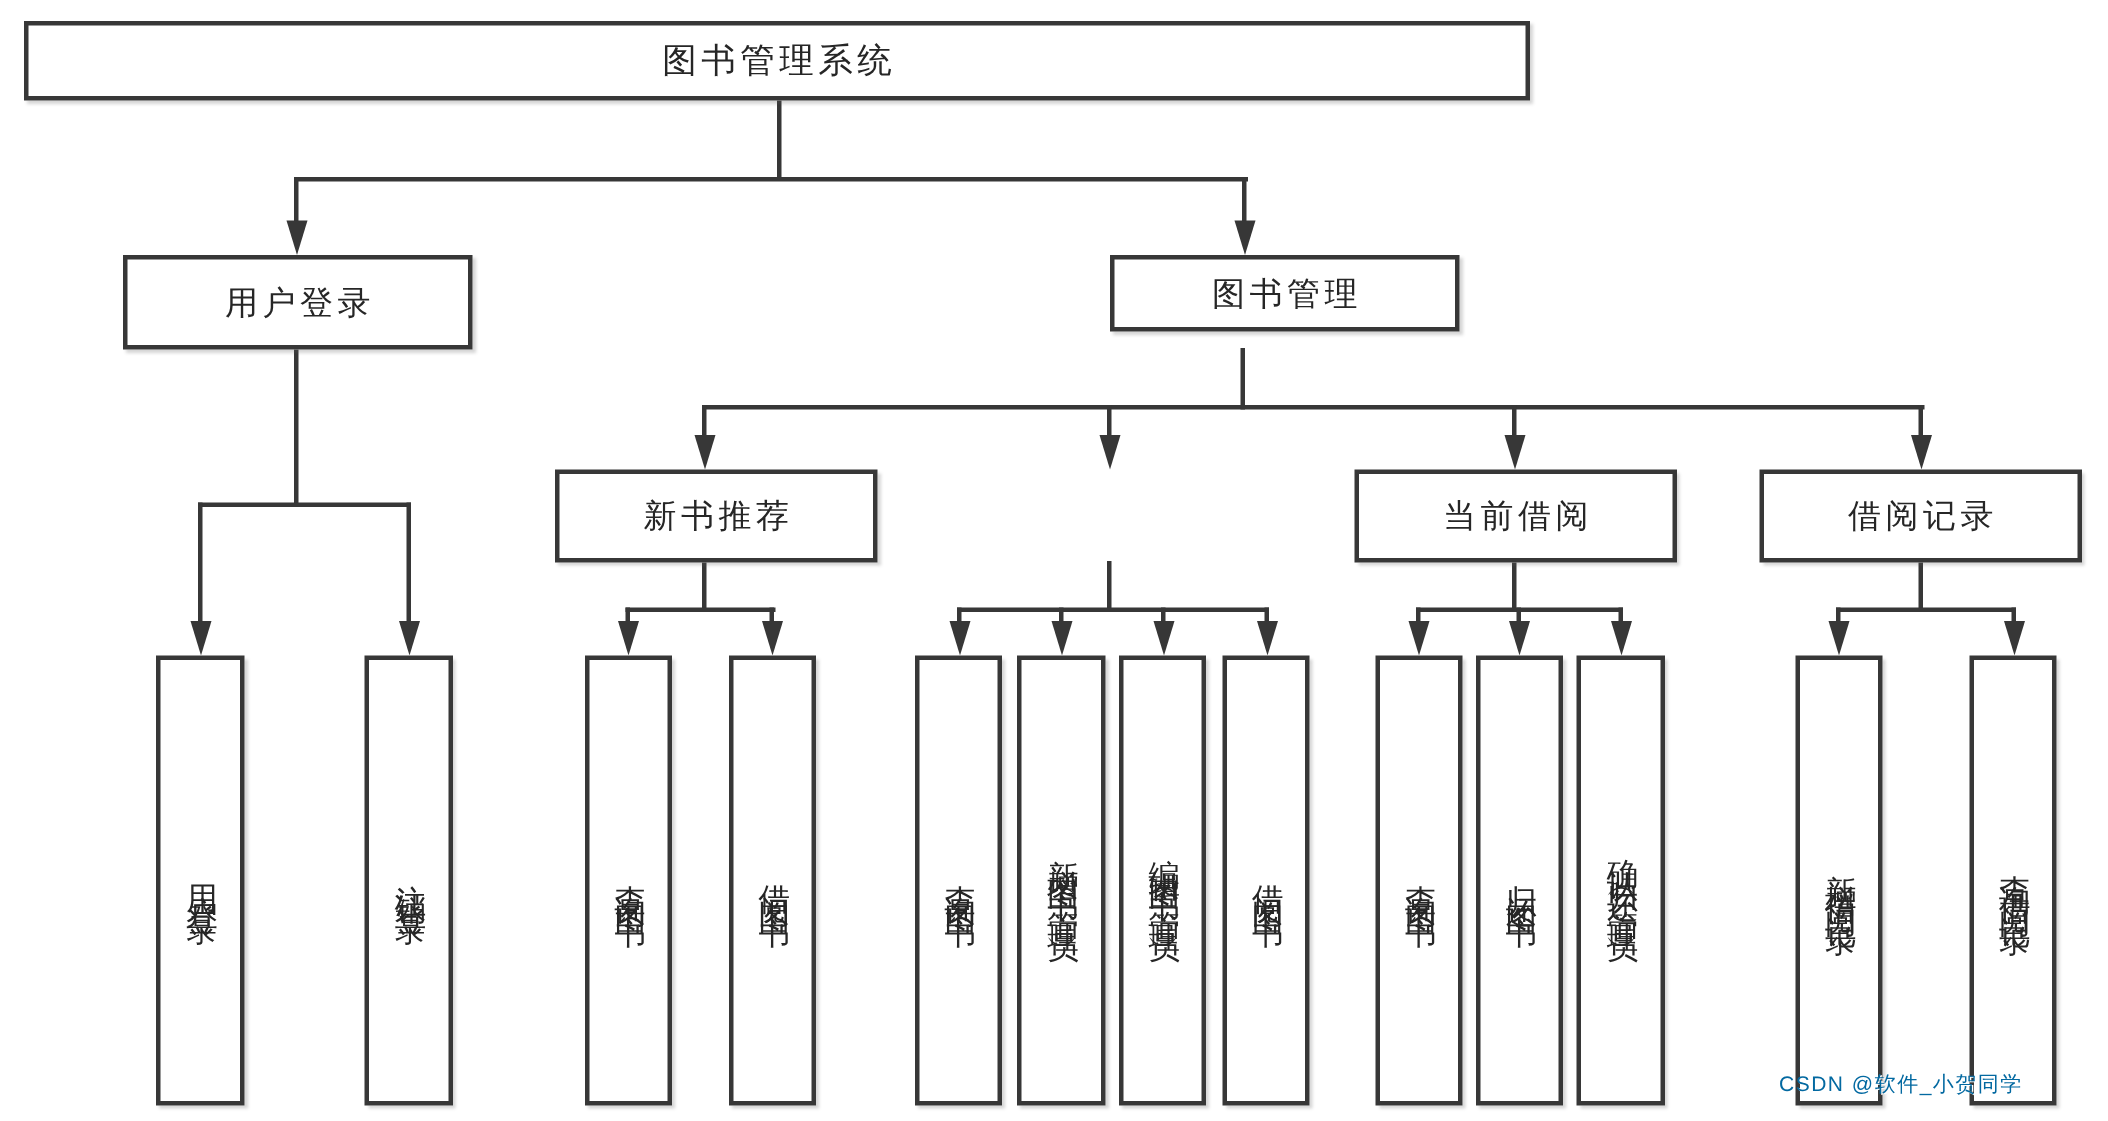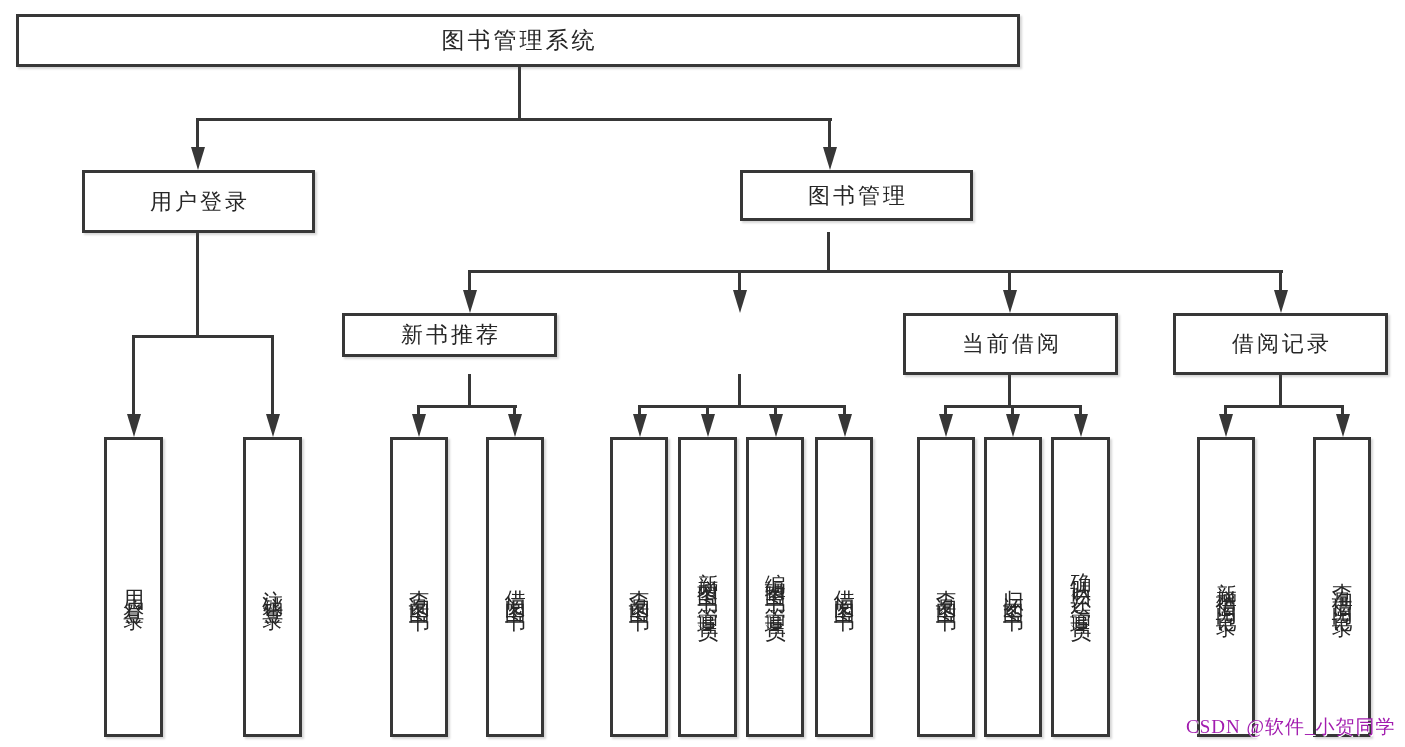--- a/index.html
+++ b/index.html
@@ -21,35 +21,35 @@
   .vline,.hline{position:absolute;background:#373737;z-index:1;}
   .vline{width:3px;}
   .hline{height:3px;}
   .arr{
     position:absolute;width:0;height:0;z-index:1;
     border-left:7px solid transparent;border-right:7px solid transparent;
     border-top:23px solid #373737;
   }
   .watermark{
     position:absolute;left:1186px;top:714px;z-index:5;
-    font-size:19px;letter-spacing:1px;color:#a21caf;
-    text-shadow:1px 1px 0 #ffffff;white-space:nowrap;font-family:Liberation Serif, serif;
+    font-size:14px;letter-spacing:1px;color:#0369a1;
+    text-shadow:1px 1px 0 #ffffff;white-space:nowrap;
   }
 </style>
 </head>
 <body>
 
 <div id="canvas">
 
   <div class="box hbox rootbox" style="left:16px;top:14px;width:1004px;height:53px;">图书管理系统</div>
 
   <div class="box hbox" style="left:82px;top:170px;width:233px;height:63px;">用户登录</div>
   <div class="box hbox" style="left:712px;top:170px;width:233px;height:51px;margin-left:28px;">图书管理</div>
 
-  <div class="box hbox" style="left:342px;top:313px;width:215px;height:44px;">新书推荐</div>
+  <div class="box hbox" style="left:370px;top:313px;width:215px;height:62px;">新书推荐</div>
   <div class="box hbox" style="left:903px;top:313px;width:215px;height:62px;">当前借阅</div>
   <div class="box hbox" style="left:1173px;top:313px;width:215px;height:62px;">借阅记录</div>
 
   <div class="box tall" style="left:104px;top:437px;width:59px;height:300px;">
       <span>用户登录</span>
     </div>
   <div class="box tall" style="left:243px;top:437px;width:59px;height:300px;">
       <span>注销登录</span>
     </div>
 

